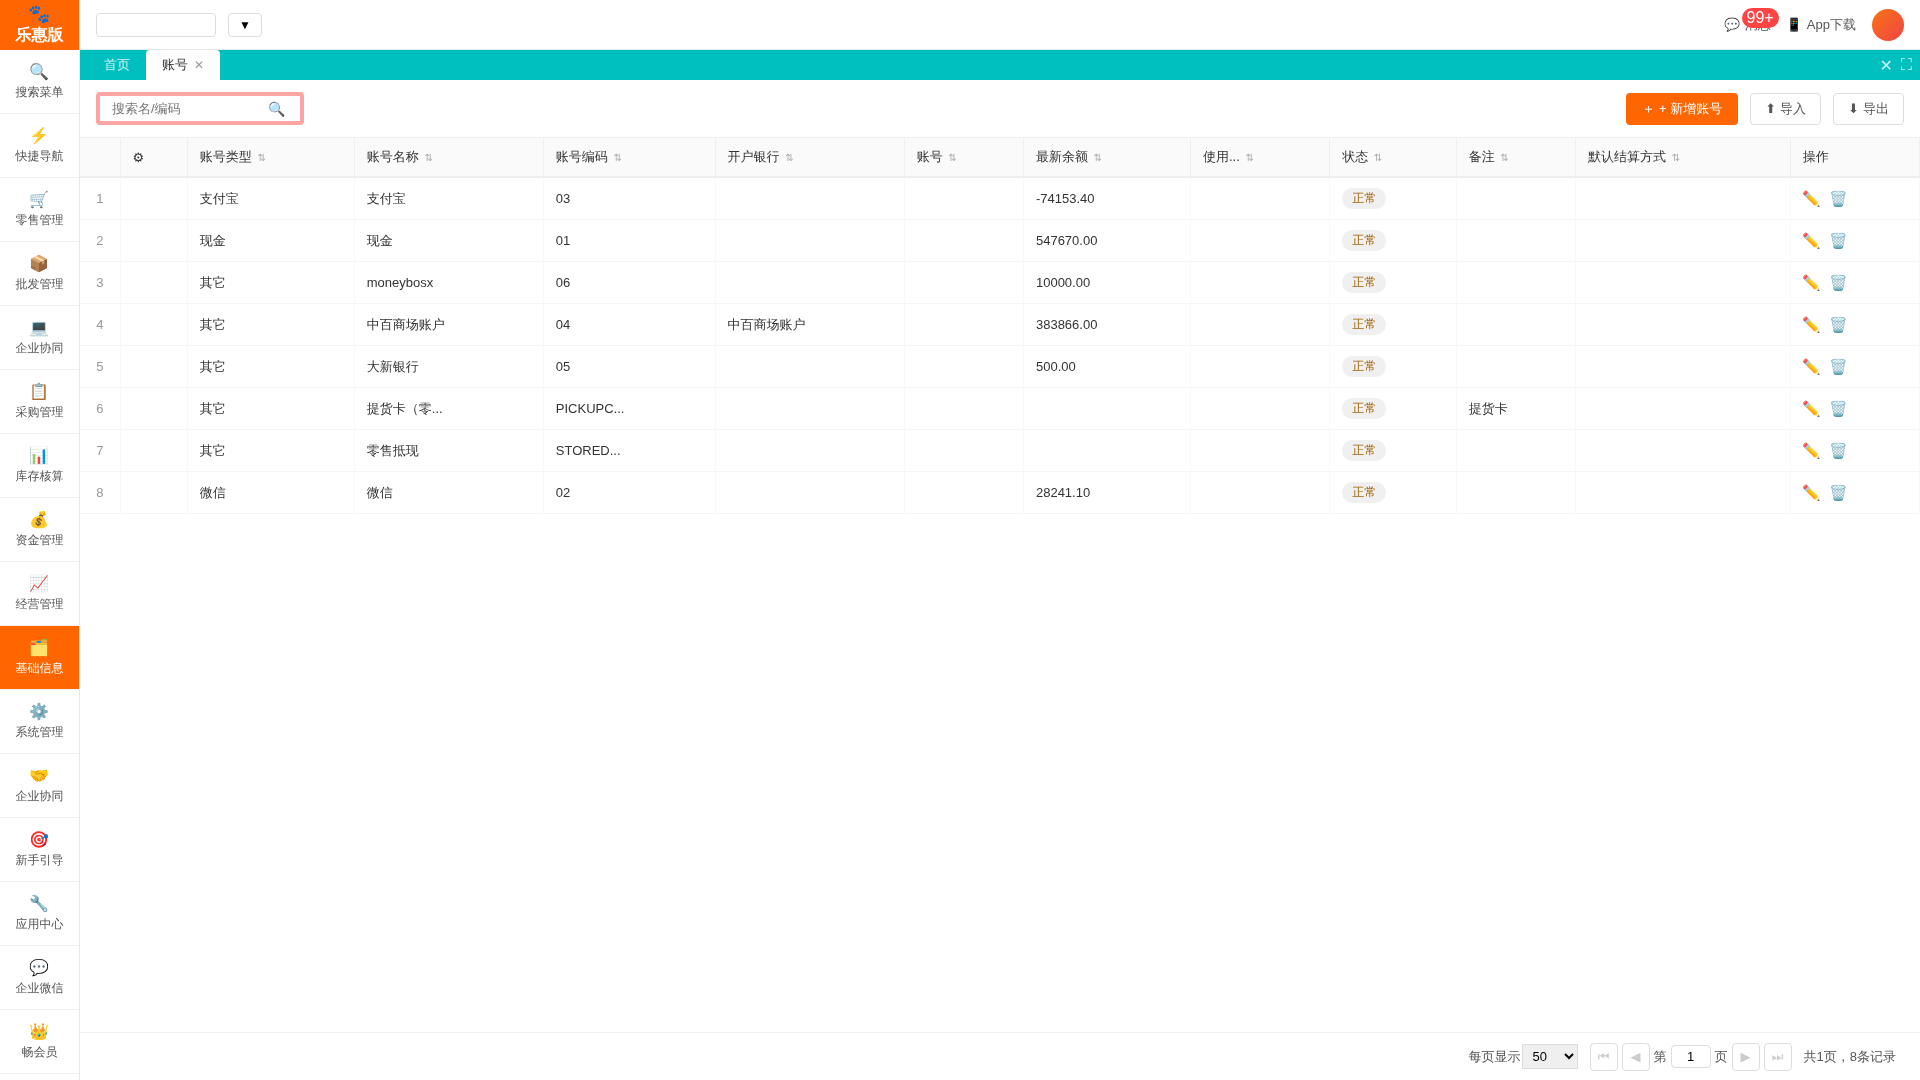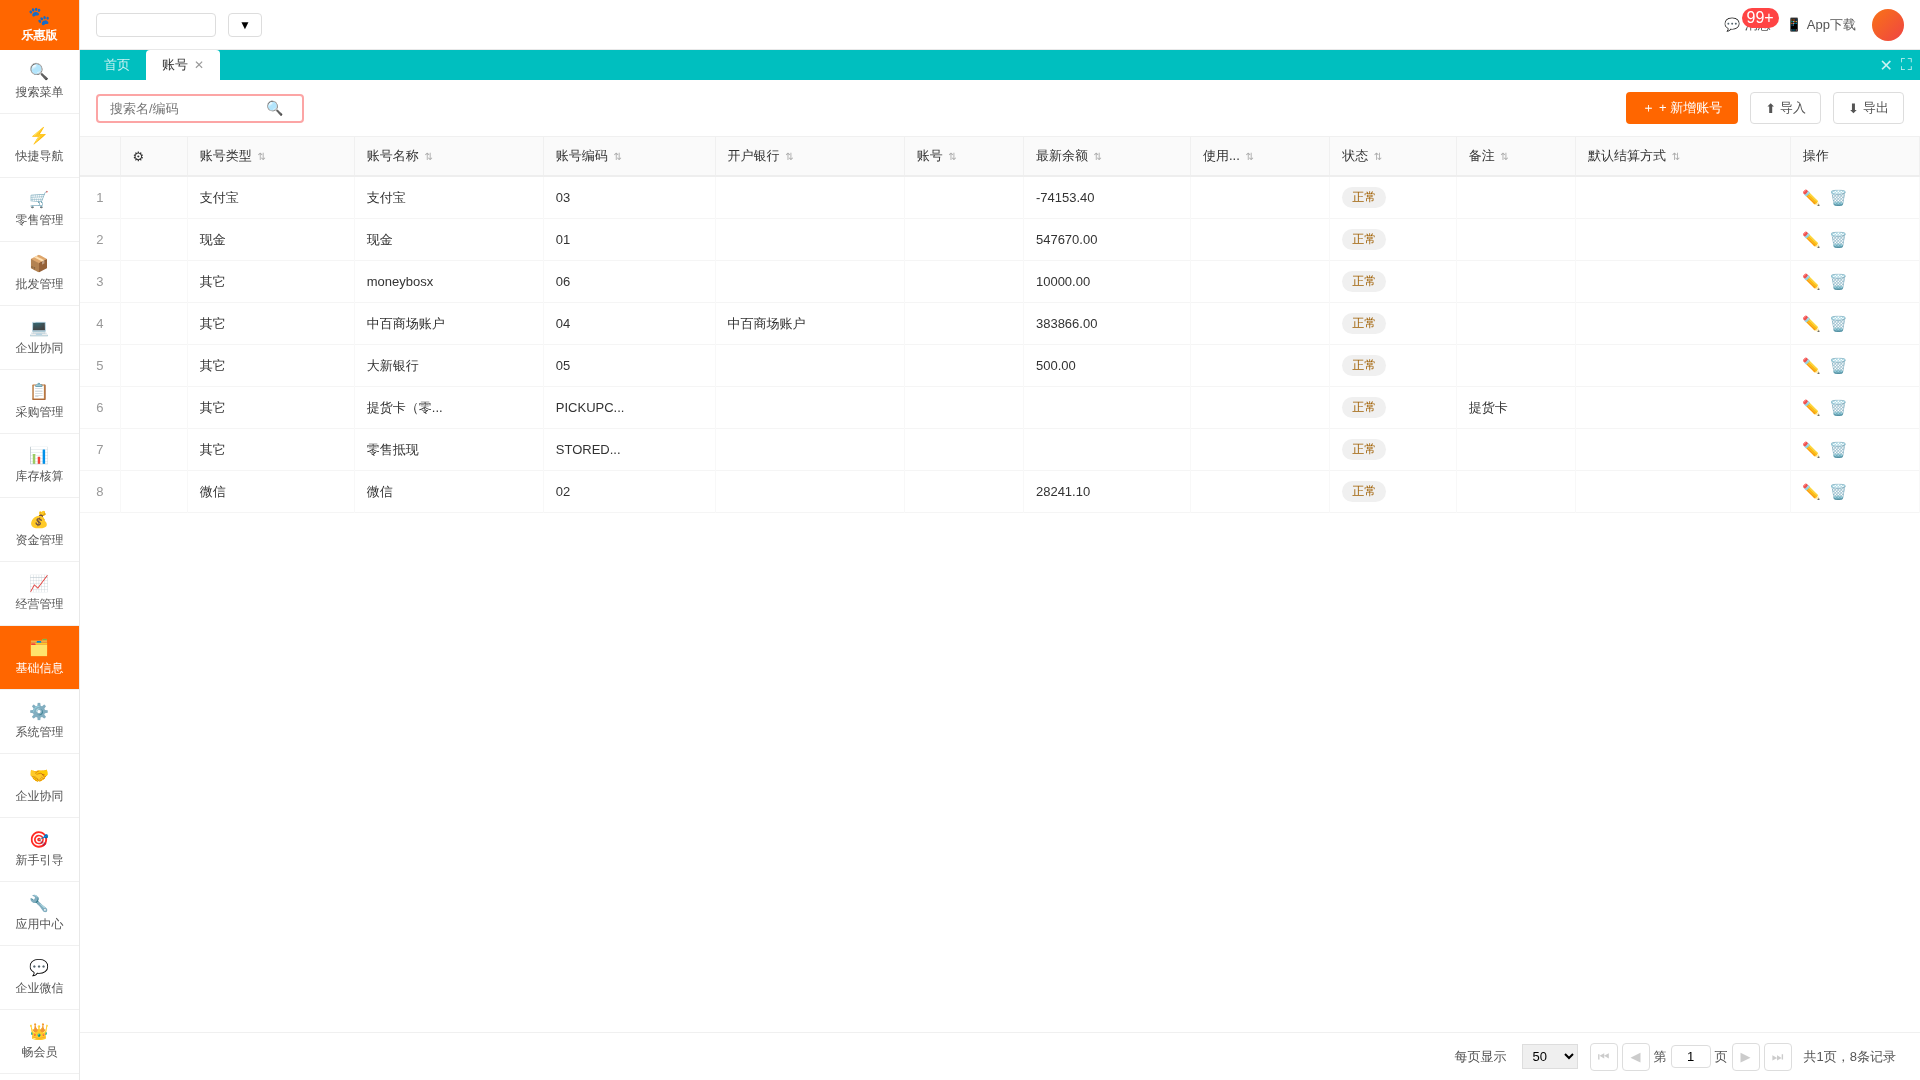--- a/index.html
+++ b/index.html
@@ -23,21 +23,21 @@
       color: white;
       font-size: 11px;
       font-weight: bold;
       flex-direction: column;
     }
     .sidebar-logo-icon {
       font-size: 18px;
       line-height: 1;
     }
     .sidebar-logo-text {
-      font-size: 12px;
+      font-size: 16px;
       margin-top: 2px;
     }
     .sidebar-menu {
       flex: 1;
       overflow-y: auto;
     }
     .sidebar-item {
       display: flex;
       flex-direction: column;
       align-items: center;
@@ -184,21 +184,21 @@
       border-bottom: 1px solid #f0f0f0;
     }
     .toolbar-left {
       display: flex;
       align-items: center;
       gap: 8px;
     }
     .search-input-wrap {
       display: flex;
       align-items: center;
-      border: 2px solid #fca5a5;
+      border: 4px solid #fca5a5;
       border-radius: 4px;
       padding: 0 8px;
       width: 208px;
     }
     .search-input-wrap input {
       border: none;
       outline: none;
       font-size: 13px;
       width: 160px;
       padding: 5px 4px;
@@ -291,21 +291,21 @@
       padding: 0 24px;
       gap: 12px;
       border-top: 1px solid #f0f0f0;
       font-size: 13px;
       color: #555;
       background: white;
     }
     .page-size-select {
       display: flex;
       align-items: center;
-      gap: 15px;
+      gap: 1px;
     }
     .page-size-select select {
       border: 1px solid #ddd;
       border-radius: 0;
       padding: 3px 6px;
       font-size: 13px;
       outline: none;
     }
     .page-nav {
       display: flex;

